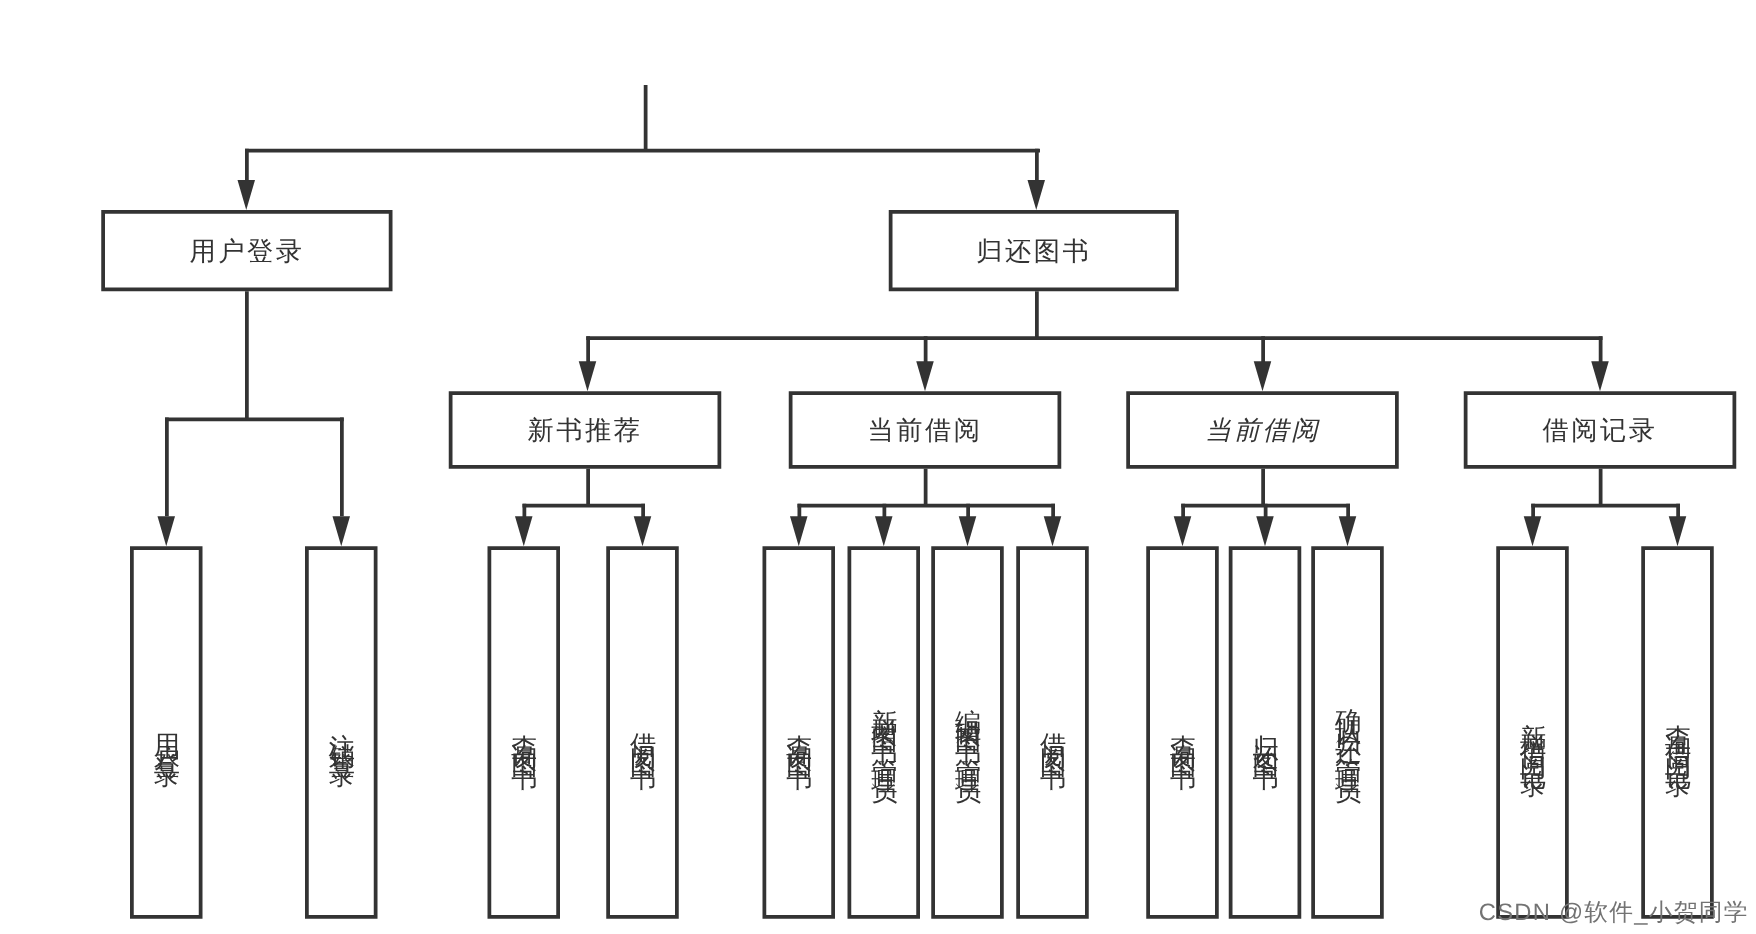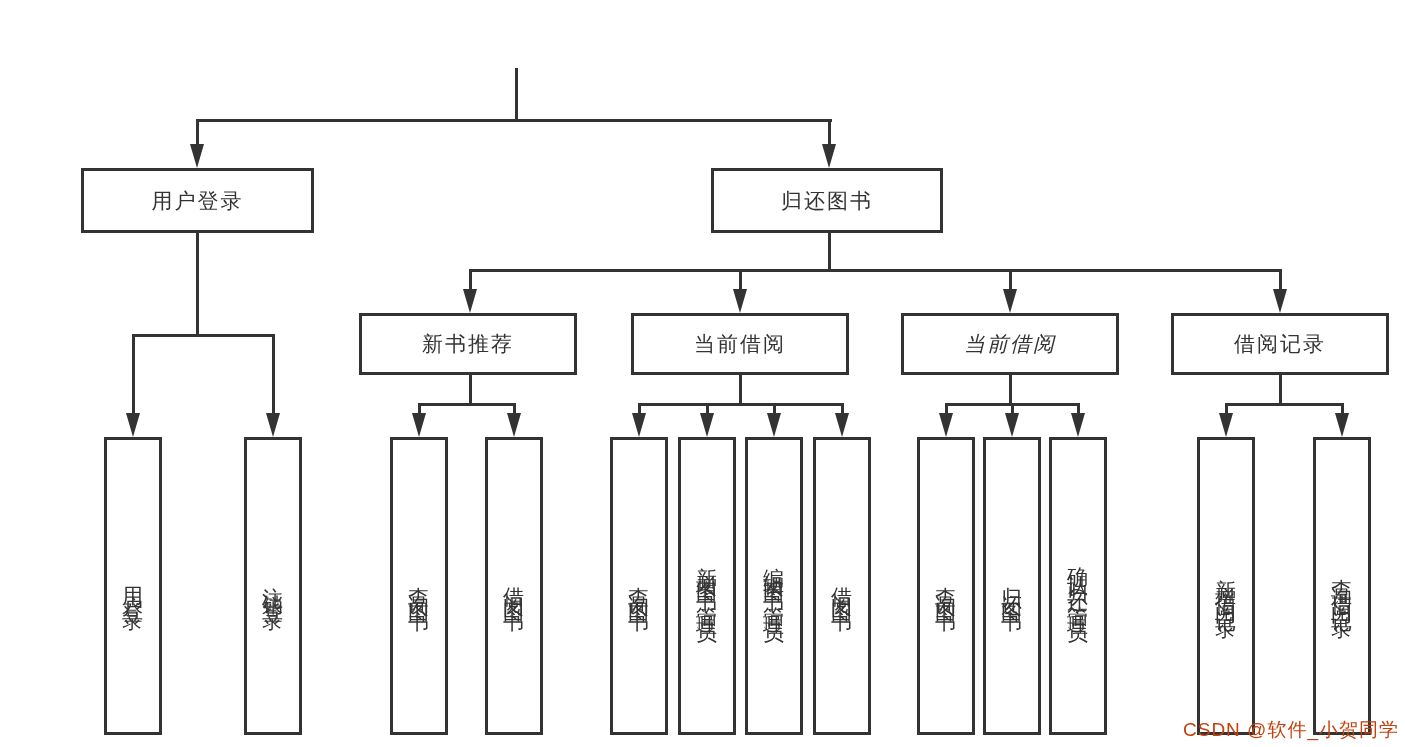--- a/index.html
+++ b/index.html
@@ -43,21 +43,21 @@
     position:absolute;width:0;height:0;
     border-left:7px solid transparent;
     border-right:7px solid transparent;
     border-top:24px solid #333333;
   }
   .watermark{
     position:absolute;
     left:1183px;top:717px;
     font-size:19px;
     letter-spacing:1px;
-    color:#c2410c;
+    color:#737373;
   }
 </style>
 </head>
 <body>
 
 <div class="canvas">
 
 
   <div class="vl" style="left:515px;top:68px;height:53px;"></div>
   <div class="hl" style="left:196px;top:119px;width:636px;"></div>

